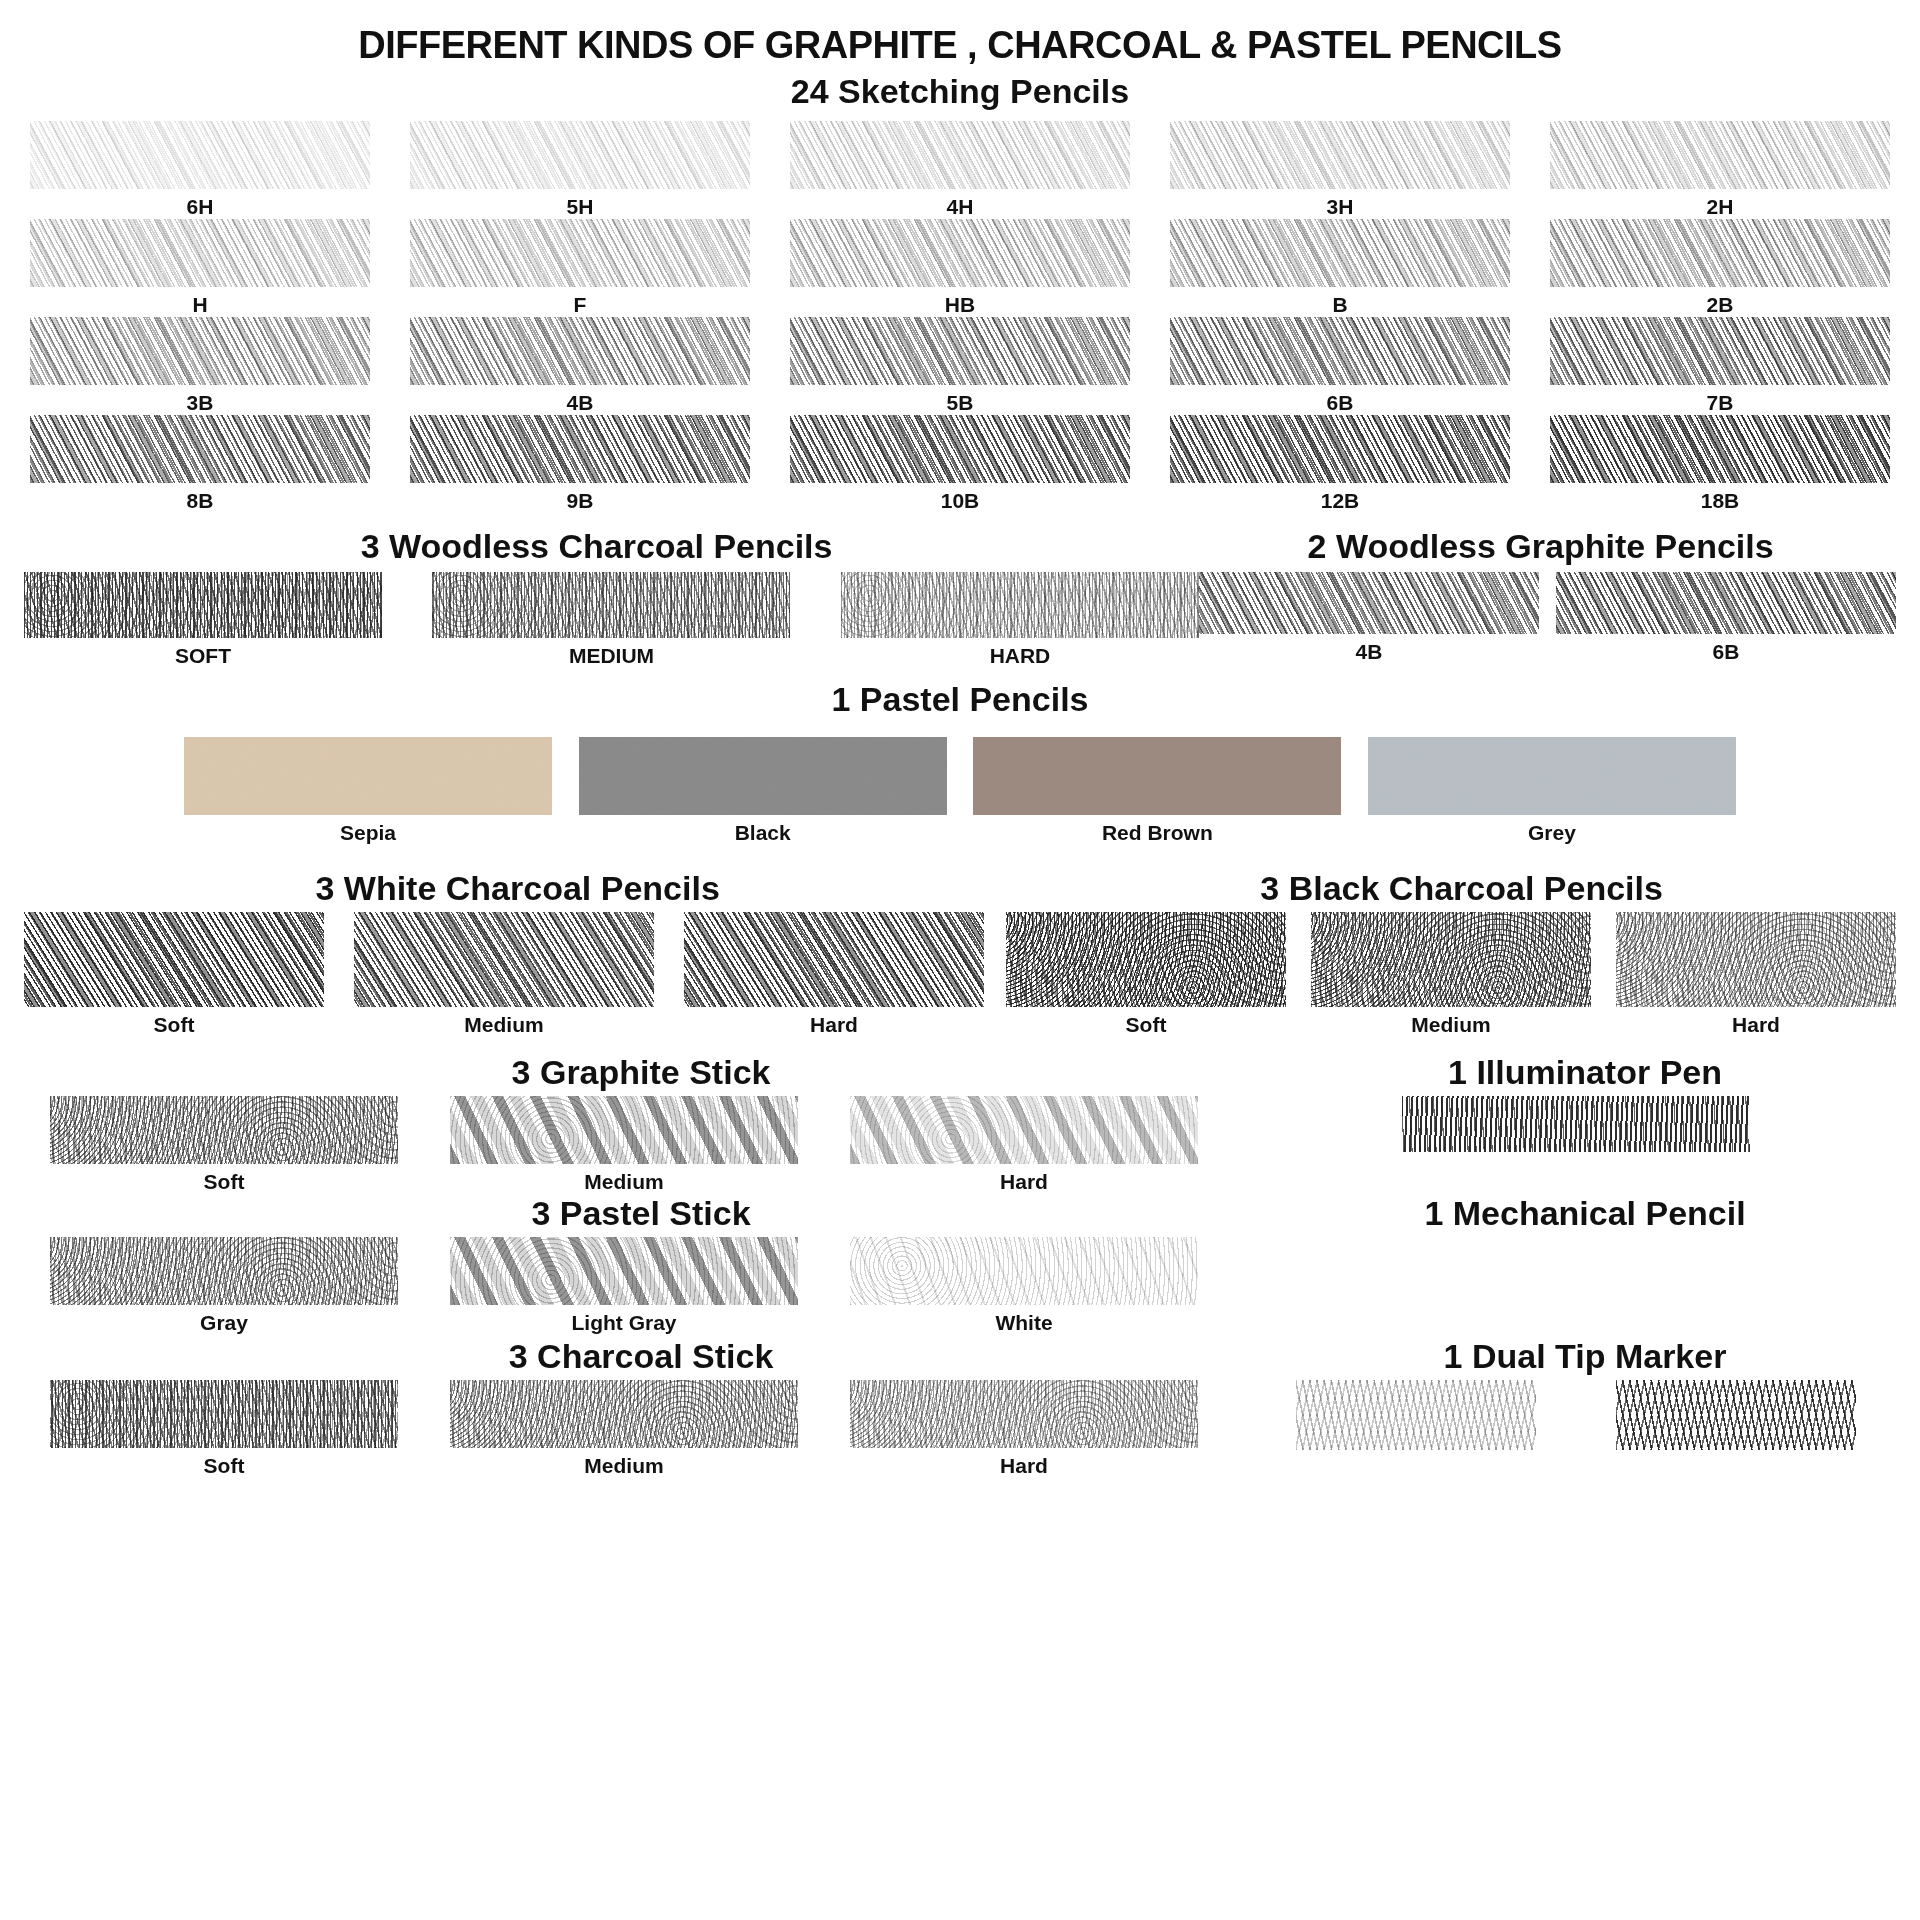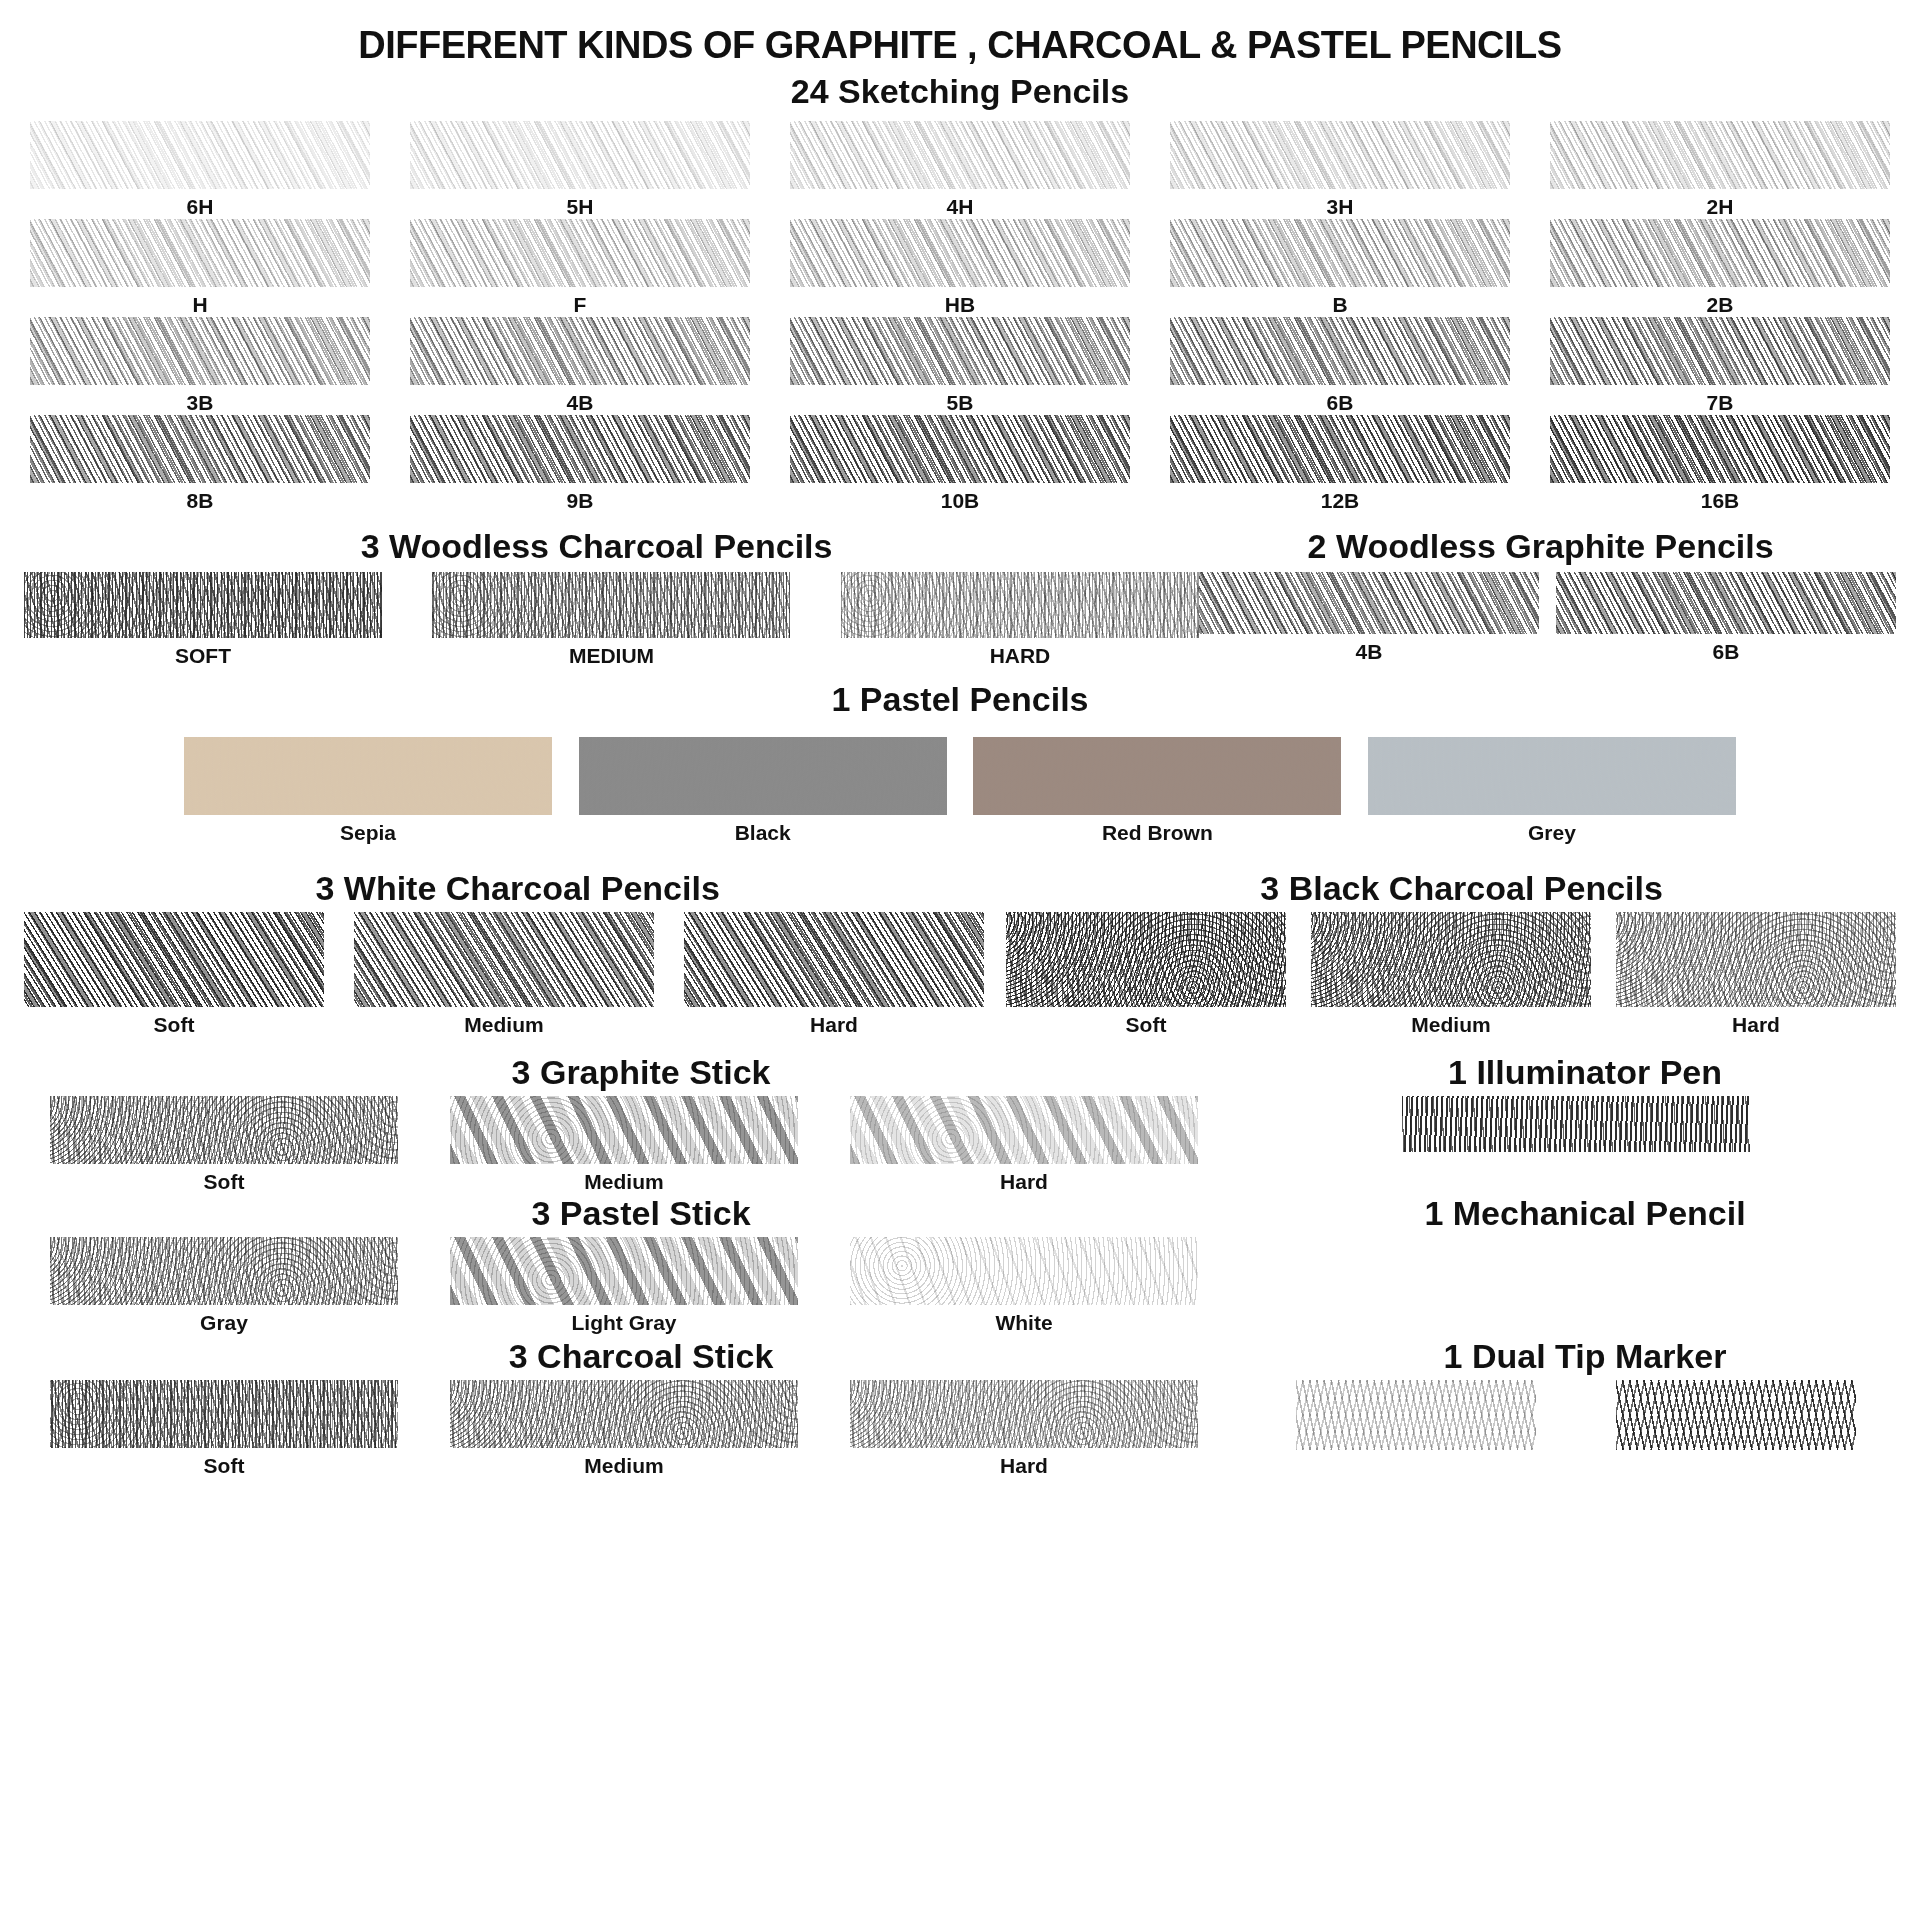--- a/index.html
+++ b/index.html
@@ -224,21 +224,21 @@
       <div class="swatch-cell">
         <div class="swatch sk-swatch">
             <div class="tex" style="background-image: repeating-linear-gradient(62deg, rgba(30, 30, 30, 0.84) 0px, rgba(30, 30, 30, 0.84) 1.3px, rgba(255, 255, 255, 0) 1.3px, rgba(255, 255, 255, 0) 4.6px), repeating-linear-gradient(62deg, rgba(30, 30, 30, 0.64) 0px, rgba(30, 30, 30, 0.64) 2.2px, rgba(255, 255, 255, 0) 2.2px, rgba(255, 255, 255, 0) 9.5px), repeating-linear-gradient(62deg, rgba(30, 30, 30, 0.44) 0px, rgba(30, 30, 30, 0.44) 5px, rgba(255, 255, 255, 0) 5px, rgba(255, 255, 255, 0) 23px), repeating-linear-gradient(118deg, rgba(255, 255, 255, 0.55) 0px, rgba(255, 255, 255, 0.55) 1px, rgba(255, 255, 255, 0) 1px, rgba(255, 255, 255, 0) 7px); background-color: rgb(255, 255, 255);"></div>
           </div>
         <div class="caption">12B</div>
       </div>
       <div class="swatch-cell">
         <div class="swatch sk-swatch">
             <div class="tex" style="background-image: repeating-linear-gradient(62deg, rgba(30, 30, 30, 0.882) 0px, rgba(30, 30, 30, 0.882) 1.3px, rgba(255, 255, 255, 0) 1.3px, rgba(255, 255, 255, 0) 4.6px), repeating-linear-gradient(62deg, rgba(30, 30, 30, 0.67) 0px, rgba(30, 30, 30, 0.67) 2.2px, rgba(255, 255, 255, 0) 2.2px, rgba(255, 255, 255, 0) 9.5px), repeating-linear-gradient(62deg, rgba(30, 30, 30, 0.463) 0px, rgba(30, 30, 30, 0.463) 5px, rgba(255, 255, 255, 0) 5px, rgba(255, 255, 255, 0) 23px), repeating-linear-gradient(118deg, rgba(255, 255, 255, 0.55) 0px, rgba(255, 255, 255, 0.55) 1px, rgba(255, 255, 255, 0) 1px, rgba(255, 255, 255, 0) 7px); background-color: rgb(255, 255, 255);"></div>
           </div>
-        <div class="caption">16B</div>
+        <div class="caption">18B</div>
       </div>
     </div>
   </div>
 
   <div class="hdr-row" style="margin-top:14px;">
     <div style="width:1160px;">
         <div class="section-title">3 Woodless Charcoal Pencils</div>
       </div>
     <div style="width:720px;">
         <div class="section-title">2 Woodless Graphite Pencils</div>

